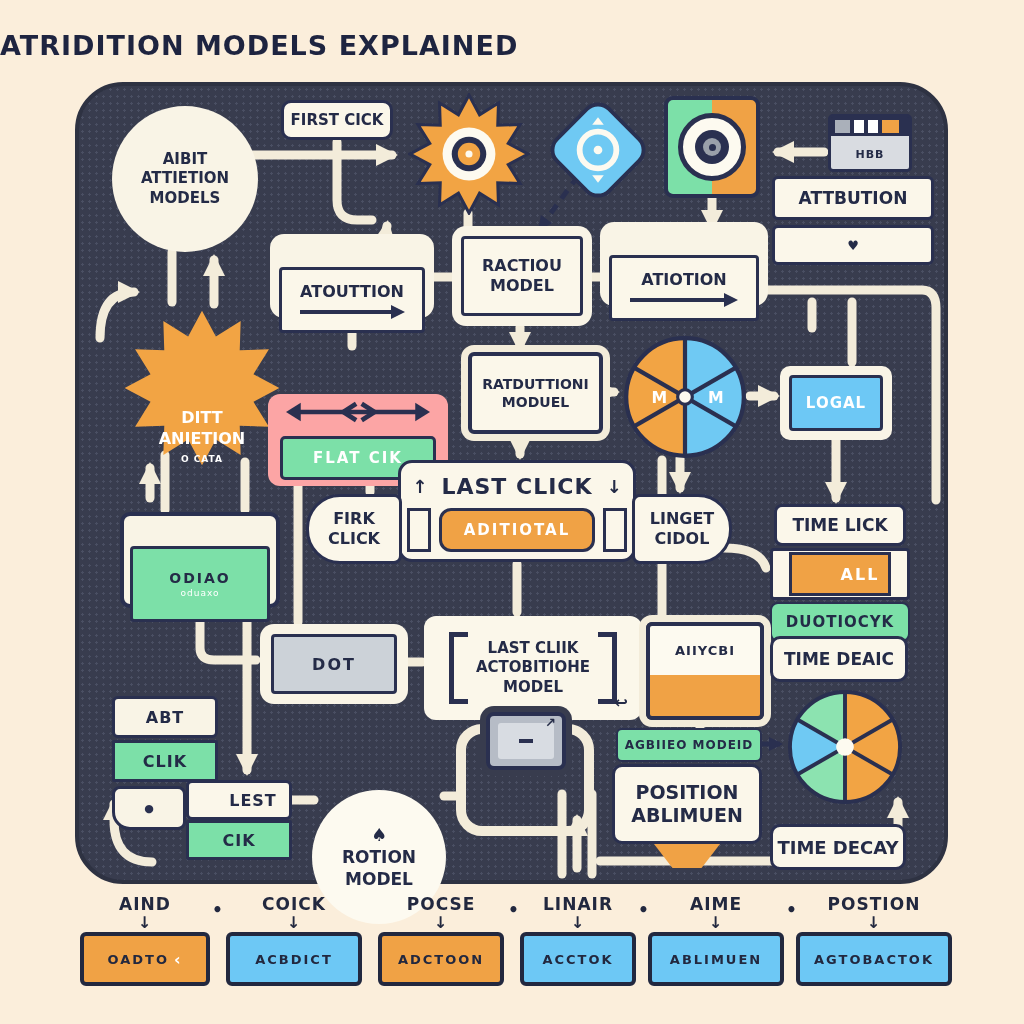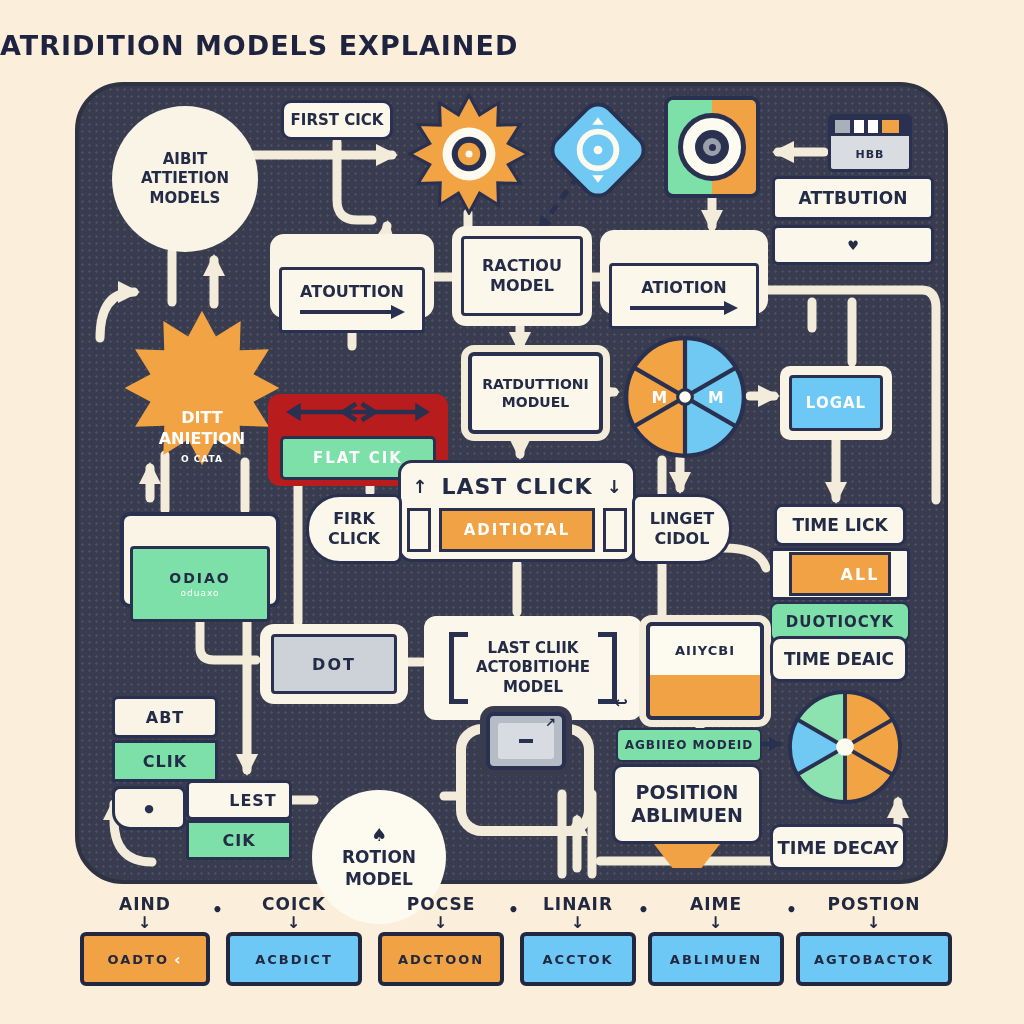--- a/index.html
+++ b/index.html
@@ -168,21 +168,21 @@
   </div>
 </div>
 
 <div class="abs node ctr cream r14" style="left:452px;top:226px;width:140px;height:100px;">
   <div class="ctr whitebox border-n" style="width:116px;height:74px;border-radius:4px;">
     <span class="navy bold ml" style="font-size:16px;line-height:1.25;">RACTIOU
 MODEL</span>
   </div>
 </div>
 
-<div class="abs node ctr cream r14" style="left:600px;top:230px;width:168px;height:84px;">
+<div class="abs node ctr cream r14" style="left:600px;top:222px;width:168px;height:84px;">
   <div class="ctr col whitebox border-n" style="width:144px;height:60px;border-radius:4px;gap:4px;">
     <span class="navy bold" style="font-size:16px;">ATIOTION</span>
     <div class="harrow">
       <div class="harrow-line"></div>
         <div class="tri"></div>
     </div>
   </div>
 </div>
 
 <div class="abs node" style="left:772px;top:176px;width:162px;height:126px;display:flex;flex-direction:column;gap:5px;">
@@ -198,21 +198,21 @@
   <svg viewBox="0 0 120 120" width="160" height="160" style="position:absolute;left:0;top:0;">
     <polygon points="118,60 98.6,70.4 110.2,89 88.3,88.3 89,110.2 70.4,98.6 60,118 49.6,98.6 31,110.2 31.7,88.3 9.8,89 21.4,70.4 2,60 21.4,49.6 9.8,31 31.7,31.7 31,9.8 49.6,21.4 60,2 70.4,21.4 89,9.8 88.3,31.7 110.2,31 98.6,49.6" fill="#f2a444"></polygon>
   </svg>
   <div class="abs ctr col" style="left:0;top:0;width:160px;height:160px;">
     <span class="bold ml" style="color:#fff;font-size:16px;line-height:1.3;text-align:center;">DITT
 ANIETION</span>
     <span class="bold" style="color:#fff;font-size:9px;margin-top:4px;letter-spacing:1px;">O CATA</span>
   </div>
 </div>
 
-<div class="abs node ctr col" style="left:268px;top:346px;width:180px;height:92px;background:#b91c1c;border-radius:12px;gap:12px;">
+<div class="abs node ctr col" style="left:268px;top:346px;width:180px;height:92px;background:#fca5a5;border-radius:12px;gap:12px;">
   <svg width="150" height="24" viewBox="0 0 160 26">
     <path d="M16,13 H144" stroke="#2a3050" stroke-width="5" fill="none"></path>
     <polygon points="18,3 2,13 18,23" fill="#2a3050"></polygon>
     <polygon points="142,3 158,13 142,23" fill="#2a3050"></polygon>
     <path d="M78,4 L64,13 L78,22" stroke="#2a3050" stroke-width="5" fill="none"></path>
     <path d="M84,4 L98,13 L84,22" stroke="#2a3050" stroke-width="5" fill="none"></path>
   </svg>
   <div class="ctr green border-n" style="width:150px;height:38px;border-radius:5px;">
     <span class="bold" style="color:#fff;font-size:15px;letter-spacing:2px;">FLAT CIK</span>
   </div>
@@ -244,21 +244,21 @@
 </div>
 
 <div class="abs node whitebox border-n r14" style="left:398px;top:460px;width:238px;height:102px;">
   <div class="ctr" style="height:46px;gap:14px;">
     <span class="navy bold" style="font-size:18px;">↑</span>
     <span class="navy bold" style="font-size:22px;letter-spacing:1px;">LAST CLICK</span>
     <span class="navy bold" style="font-size:18px;">↓</span>
   </div>
   <div class="ctr" style="gap:8px;height:42px;">
     <div class="whitebox border-n" style="width:18px;height:38px;"></div>
-    <div class="ctr orange border-n" style="width:150px;height:38px;">
+    <div class="ctr orange border-n" style="width:150px;height:38px;border-radius:12px;">
       <span class="bold" style="color:#fff;font-size:15px;letter-spacing:2px;">ADITIOTAL</span>
     </div>
     <div class="whitebox border-n" style="width:18px;height:38px;"></div>
   </div>
 </div>
 
 <div class="abs node ctr whitebox border-n" style="left:306px;top:494px;width:96px;height:70px;border-radius:34px 8px 8px 34px;">
   <span class="navy bold ml" style="font-size:16px;line-height:1.25;text-align:center;">FIRK
 CLICK</span>
 </div>

